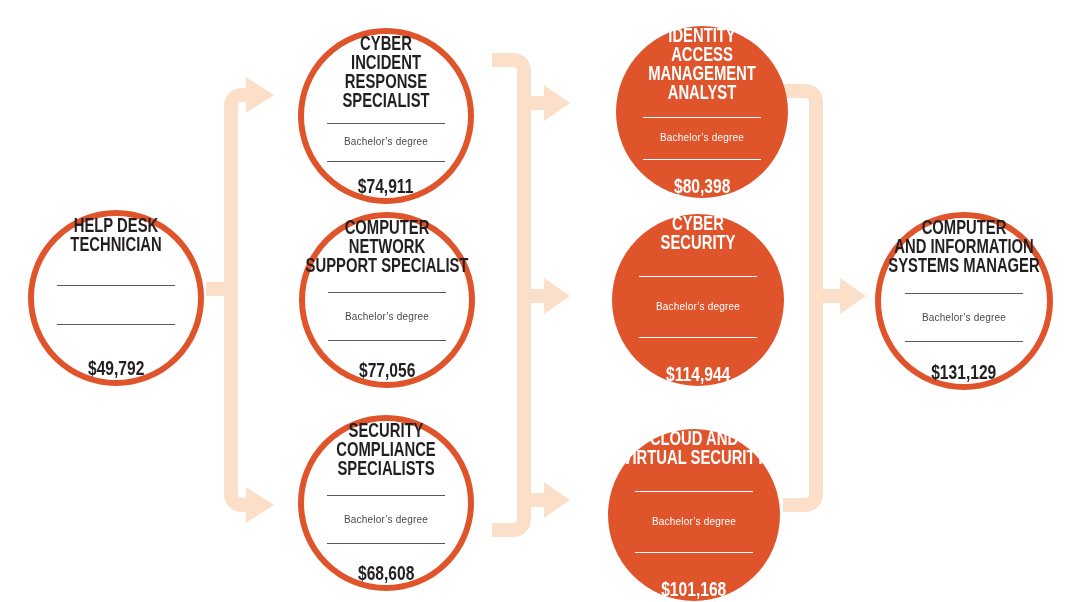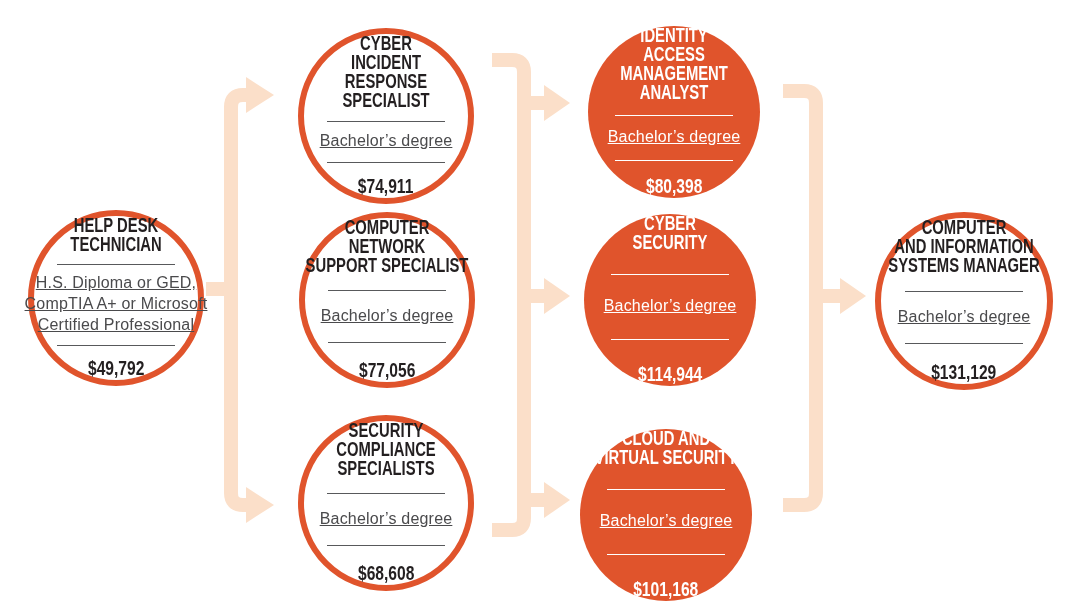--- a/index.html
+++ b/index.html
@@ -33,20 +33,21 @@
   }
   .node.outline {
     background: #ffffff;
     border: 6px solid #e0542c;
     color: #231f20;
   }
   .node.filled {
     background: #e0542c;
     border: none;
     color: #ffffff;
+    margin-left: 28px;
   }
   .title {
     white-space: pre-line;
     font-weight: bold;
     font-size: 20px;
     line-height: 0.95em;
     width: 240px;
     flex-shrink: 0;
     transform: scaleX(0.74);
     transform-origin: center;
@@ -55,26 +56,25 @@
   .rule {
     width: 118px;
     height: 1px;
     margin: 8px 0 7px 0;
     flex-shrink: 0;
   }
   .outline .rule { background: #58595b; }
   .filled  .rule { background: #ffffff; }
   .req {
     white-space: pre-line;
-    font-size: 16px;
+    font-size: 10px;
     line-height: 1.3em;
     width: 190px;
     flex-shrink: 0;
     letter-spacing: 0.2px;
-    text-decoration: underline;
   }
   .outline .req { color: #4a4a4c; }
   .filled  .req { color: #ffffff; }
   .salary {
     font-weight: bold;
     font-size: 20px;
     margin-top: 2px;
     flex-shrink: 0;
     transform: scaleX(0.78);
     transform-origin: center;
@@ -106,23 +106,20 @@
       <polygon points="544,278 570,296 544,314"></polygon>
       <polygon points="544,482 570,500 544,518"></polygon>
       <polygon points="840,278 866,296 840,314"></polygon>
     </g>
   </svg>
 
   <div class="node outline" style="left:28px; top:210px; width:176px; height:176px;">
     <div class="title">HELP DESK
 TECHNICIAN</div>
     <div class="rule"></div>
-    <div class="req">H.S. Diploma or GED,
-CompTIA A+ or Microsoft
-Certified Professional</div>
     <div class="rule"></div>
     <div class="salary">$49,792</div>
   </div>
 
   <div class="node outline" style="left:298px; top:28px; width:176px; height:176px;">
     <div class="title">CYBER
 INCIDENT
 RESPONSE
 SPECIALIST</div>
     <div class="rule"></div>

